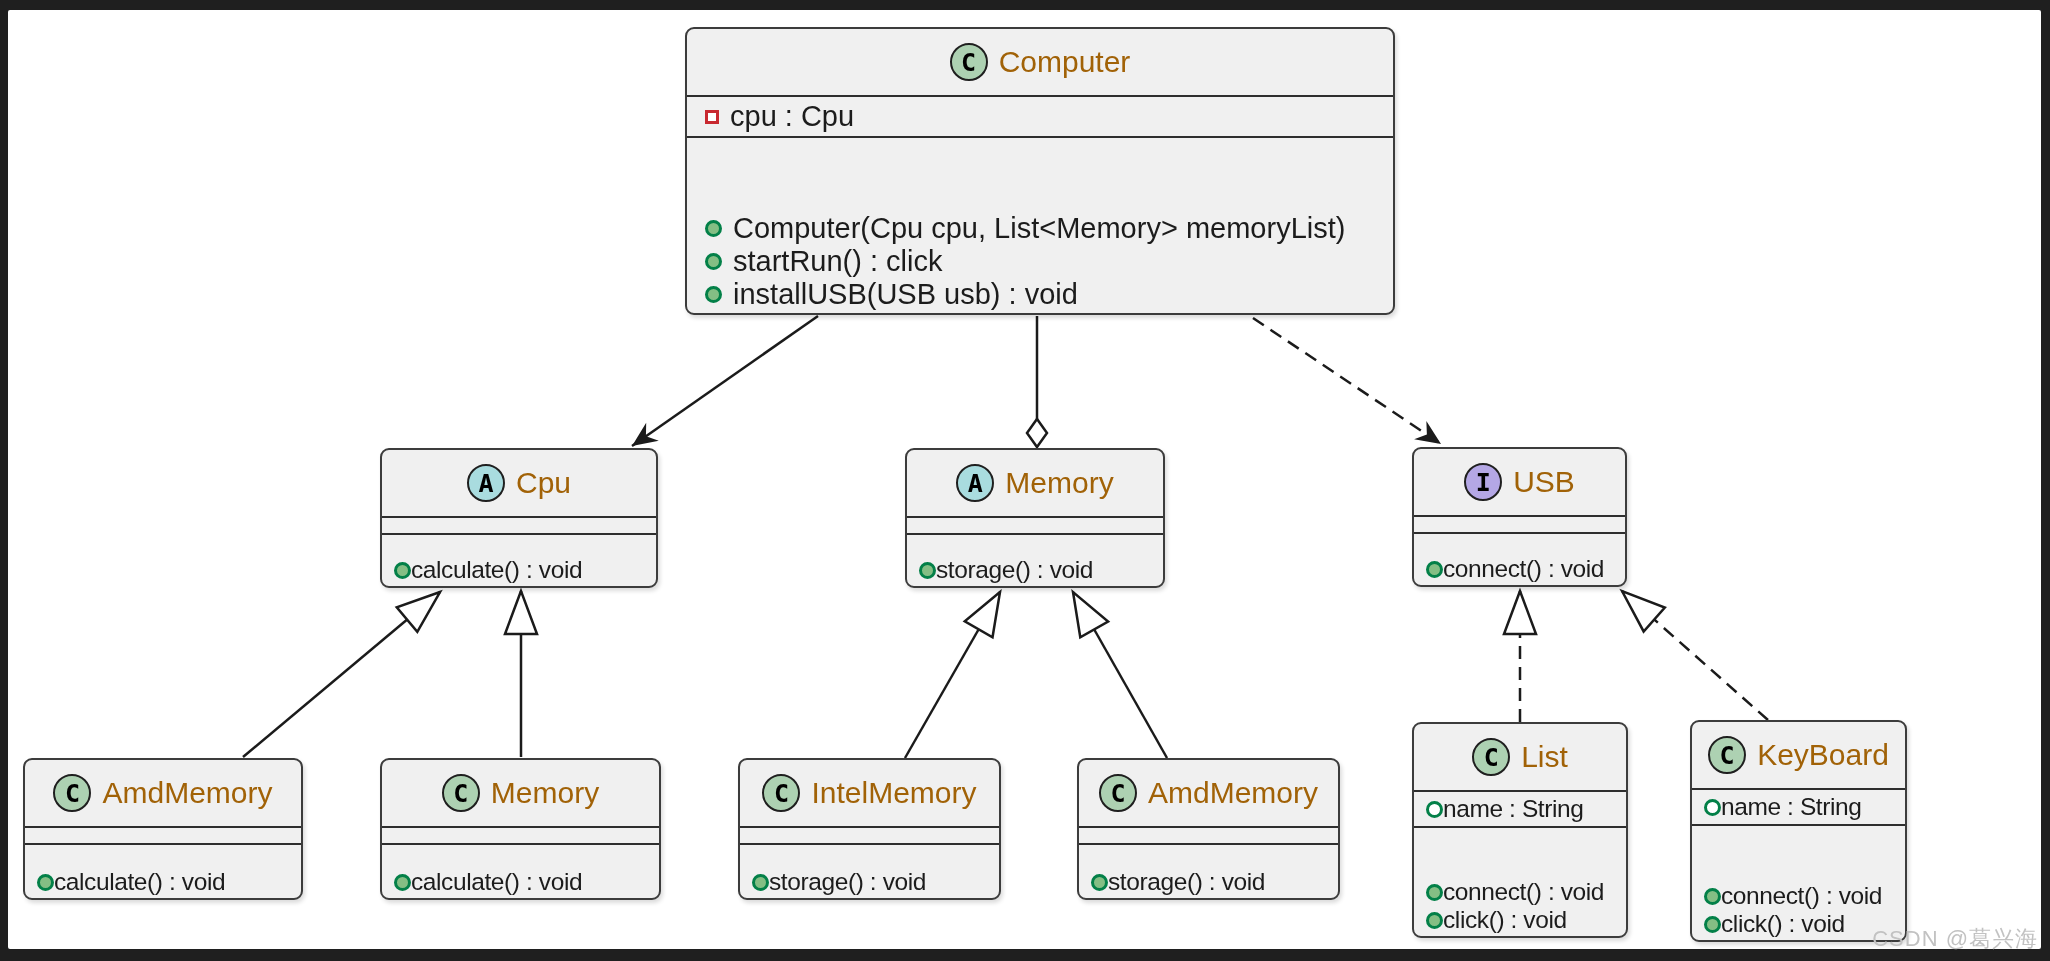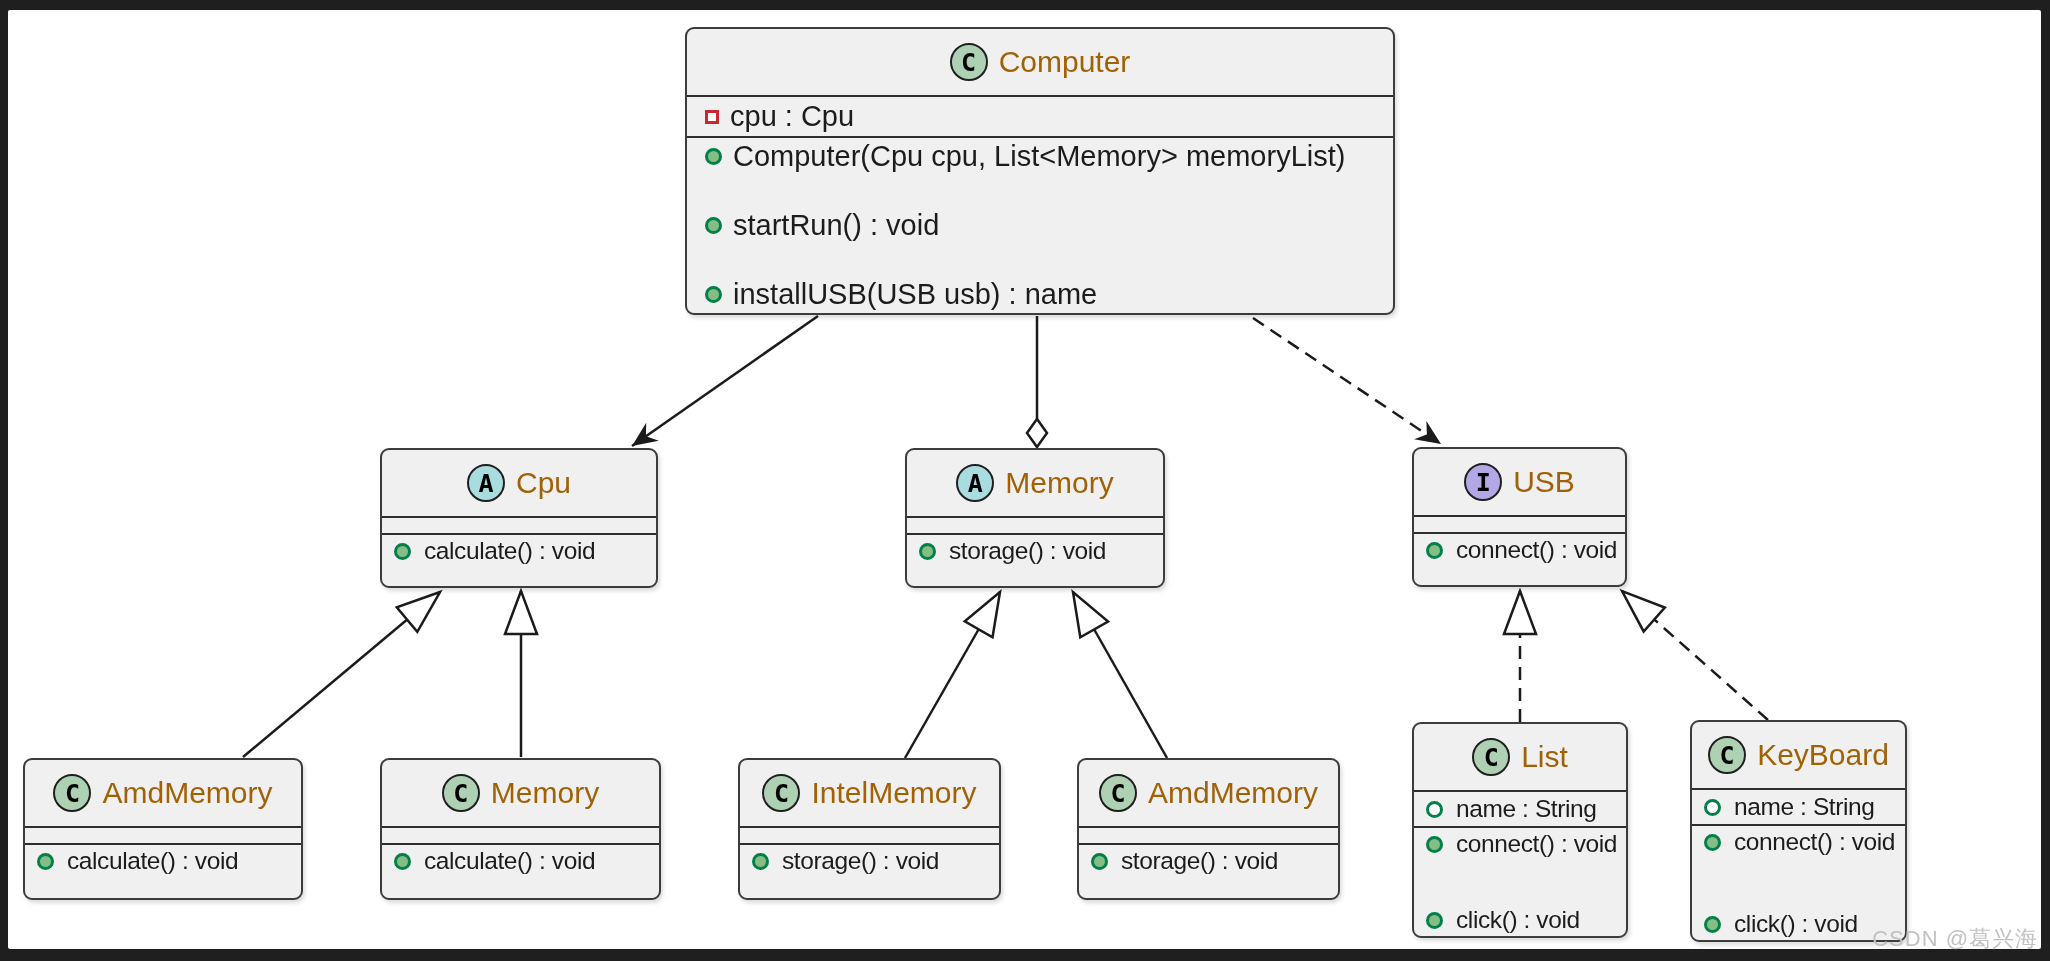--- a/index.html
+++ b/index.html
@@ -19,22 +19,22 @@
          border:2px solid #1f1f1f;box-sizing:border-box;
          font-family:"DejaVu Sans Mono", monospace;font-weight:bold;font-size:25px;color:#000;}
   .badge.c{background:#ADD1B2;}
   .badge.a{background:#A9DCDF;}
   .badge.i{background:#B4A7E5;}
   .cname{font-size:30px;color:#a16207;white-space:nowrap;}
   .cname.it{}
   .fields{flex:0 0 auto;border-bottom:2px solid #2e2e2e;display:flex;flex-direction:column;
           justify-content:space-evenly;padding:3px 0;}
   .fields.empty{height:15px;padding:0;}
-  .methods{flex:1 1 auto;display:flex;flex-direction:column;justify-content:space-between;padding:2px 0;}
-  .row{display:flex;align-items:center;gap:13px;padding:0 8px 0 12px;
+  .methods{flex:1 1 auto;display:flex;flex-direction:column;justify-content:flex-end;padding:2px 0;}
+  .row{display:flex;align-items:center;gap:0;padding:0 8px 0 12px;
        font-size:24.5px;letter-spacing:-0.4px;color:#1c1c1c;white-space:nowrap;}
   .fs-lg .row{font-size:29px;letter-spacing:0;gap:11px;padding-left:18px;}
   .ic{flex:0 0 auto;box-sizing:border-box;}
   .ic.sq{width:14px;height:14px;border:3px solid #C82930;background:#fff;}
   .ic.dot{width:17px;height:17px;border-radius:50%;border:3px solid #038048;background:#84BE84;}
   .ic.dot-hollow{width:17px;height:17px;border-radius:50%;border:3px solid #038048;background:#fff;}
 
   #watermark{position:absolute;right:12px;top:924px;font-size:22px;color:#c2c2c2;
              letter-spacing:1px;white-space:nowrap;}
 </style>
@@ -78,25 +78,25 @@
         <span>cpu : Cpu</span>
       </div>
     </div>
     <div class="methods">
       <div class="row">
         <span class="ic dot"></span>
         <span>Computer(Cpu cpu, List&lt;Memory&gt; memoryList)</span>
       </div>
       <div class="row">
         <span class="ic dot"></span>
-        <span>startRun() : void</span>
-      </div>
-      <div class="row">
-        <span class="ic dot"></span>
-        <span>installUSB(USB usb) : name</span>
+        <span>startRun() : click</span>
+      </div>
+      <div class="row">
+        <span class="ic dot"></span>
+        <span>installUSB(USB usb) : void</span>
       </div>
     </div>
   </div>
 
   <div class="uml-box" style="left:380px;top:448px;width:278px;height:140px;">
     <div class="uml-title">
       <span class="badge a">A</span>
       <span class="cname it">Cpu</span>
     </div>
     <div class="fields empty"></div>

